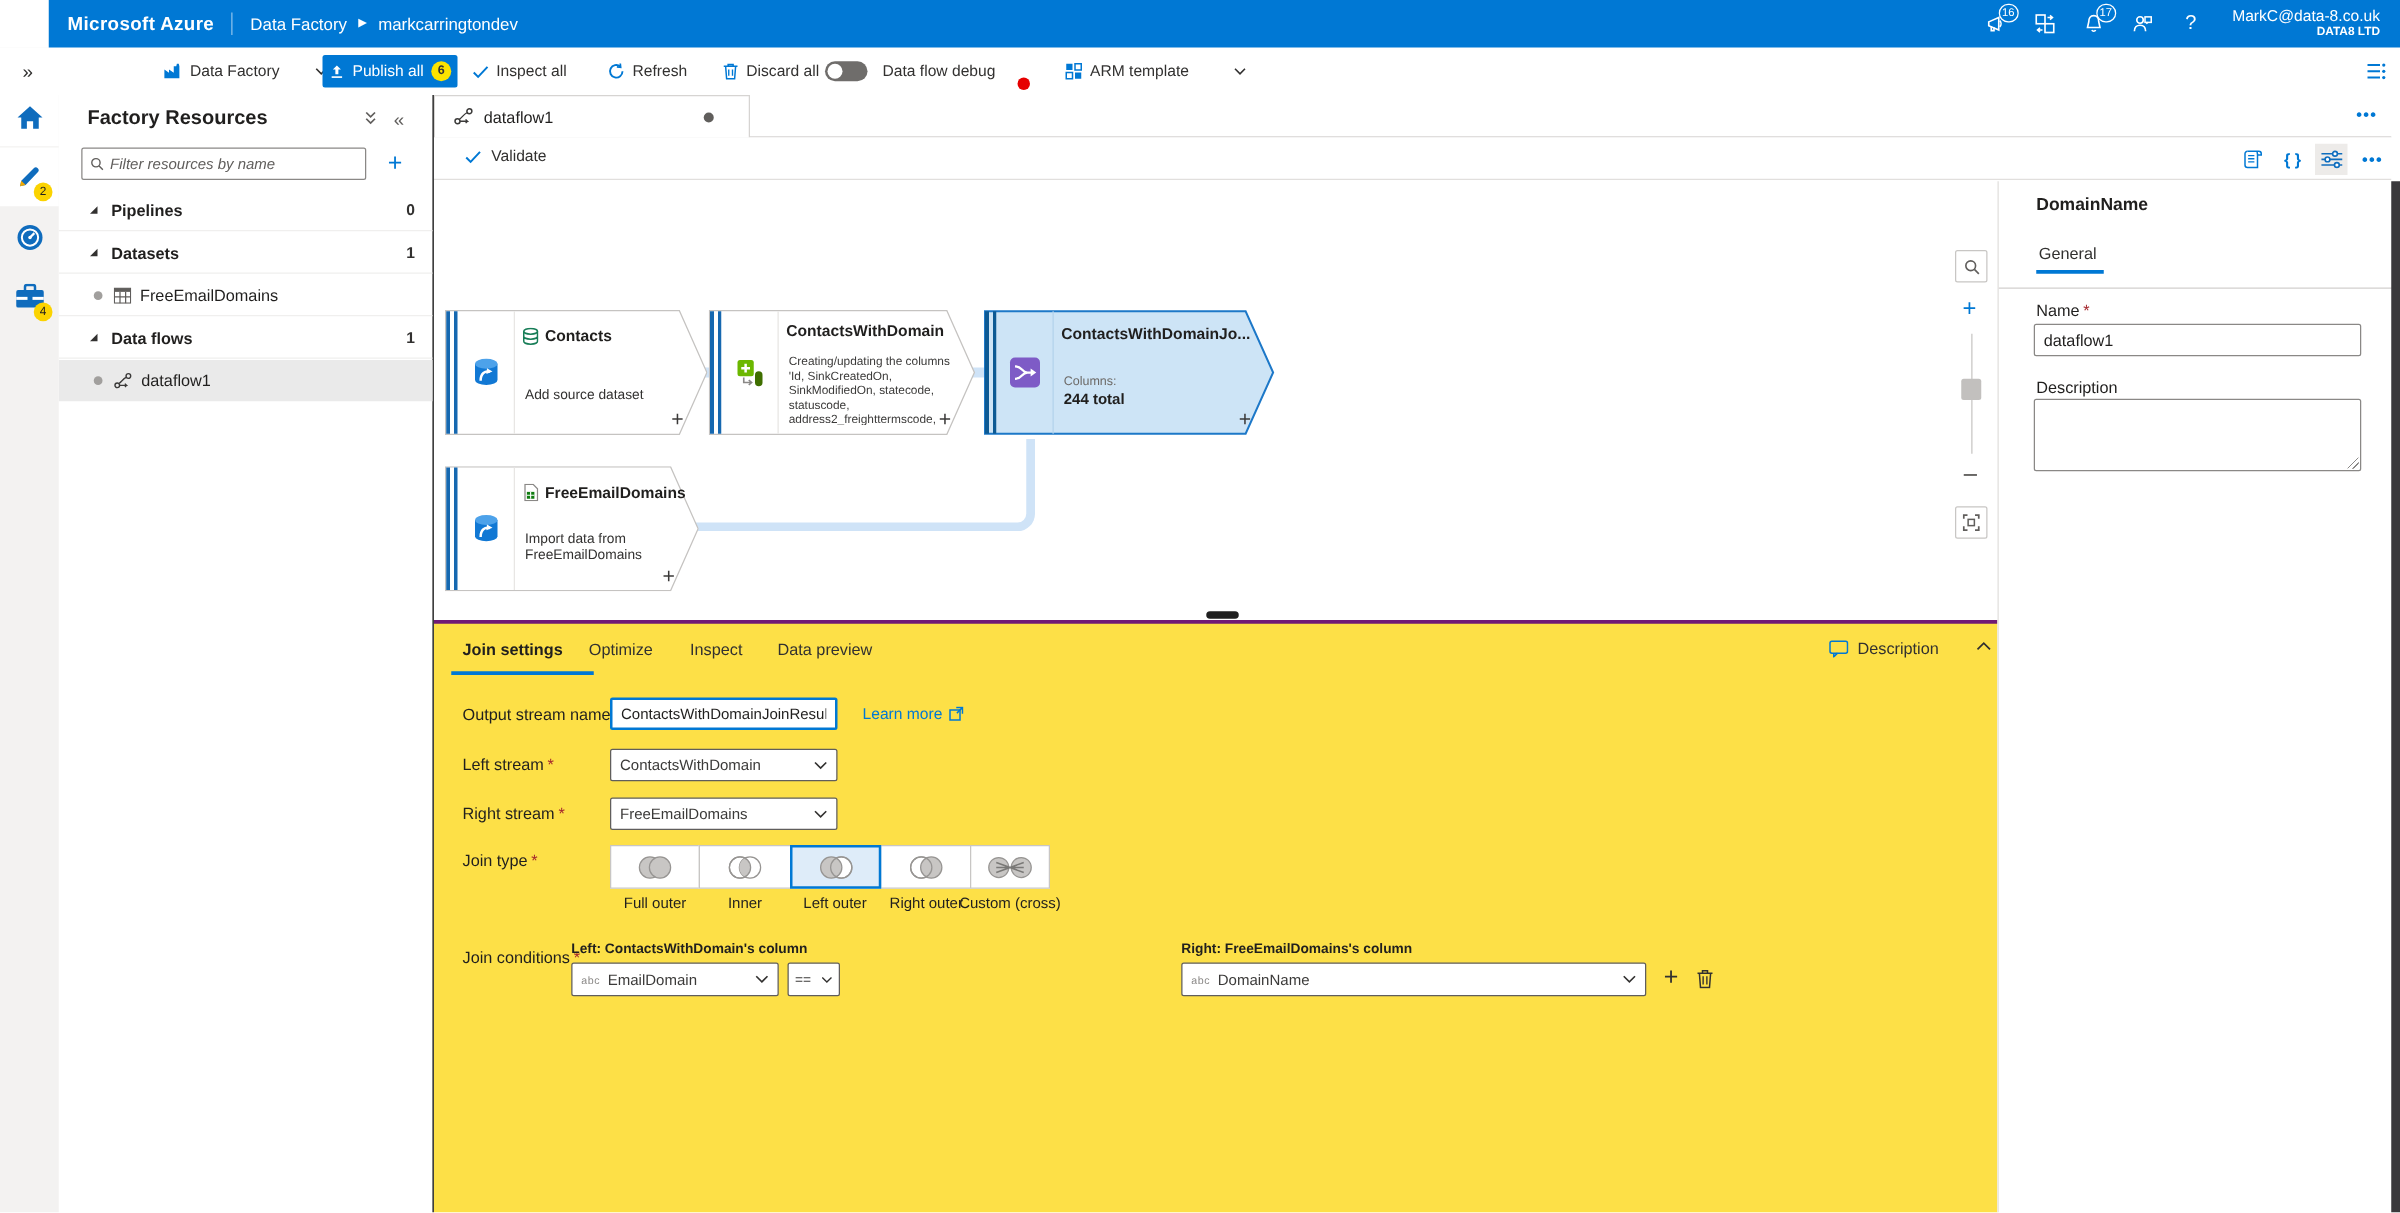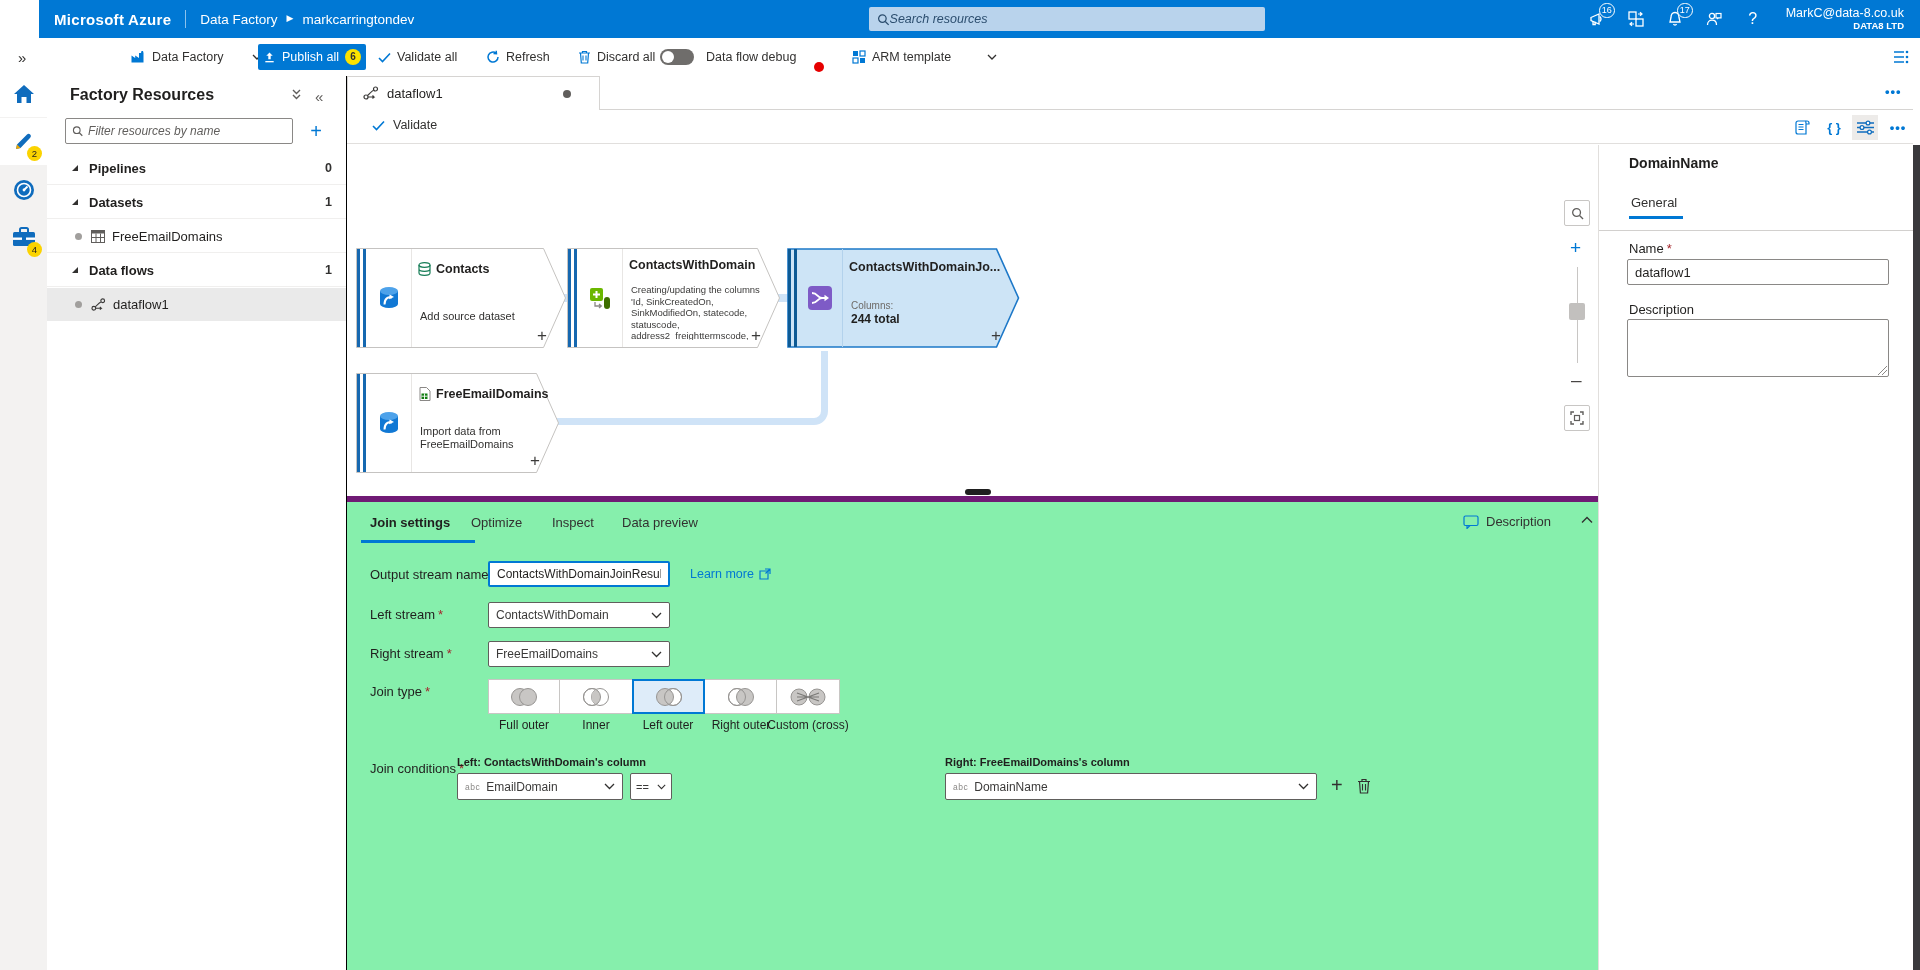--- a/index.html
+++ b/index.html
@@ -88,21 +88,21 @@
 
   .zoomctl { position:absolute; z-index:3; }
   .zbox { position:absolute; width:26px; height:26px; background:#fff; border:1px solid #c8c6c4; border-radius:2px; display:flex; align-items:center; justify-content:center; }
   .zplus { position:absolute; font-size:19px; color:#0078d4; }
   .ztrack { position:absolute; width:1px; background:#c8c6c4; }
   .zhandle { position:absolute; width:16px; height:17px; background:#c2c0be; border-radius:2px; }
   .zminus { position:absolute; font-size:19px; color:#484644; }
   .draghandle { position:absolute; left:618px; top:344px; width:26px; height:6px; background:#1f1f1f; border-radius:3px; }
 
   
-  .bottompanel { position:absolute; left:347px; top:496px; width:1251px; height:474px; background:#86efac; border-top:6px solid #701a75; z-index:10; }
+  .bottompanel { position:absolute; left:347px; top:496px; width:1251px; height:474px; background:#fde047; border-top:3px solid #701a75; z-index:10; }
   .ptab { position:absolute; top:13px; font-size:13px; color:#323130; }
   .ptab.on { font-weight:700; color:#201f1e; }
   .ptab-underline { position:absolute; left:14px; top:38px; width:114px; height:3px; background:#0078d4; }
   .desc-group { position:absolute; left:1116px; top:12px; display:flex; align-items:center; gap:7px; font-size:13px; color:#323130; }
   .panel-chevup { position:absolute; left:1234px; top:14px; }
   .flabel { position:absolute; left:23px; font-size:13px; color:#201f1e; white-space:nowrap; }
   .req { color:#a4262c; margin-left:3px; }
   .finput { position:absolute; left:141px; width:182px; height:26px; border:2px solid #0078d4; border-radius:2px; font-size:12px; color:#201f1e; padding:0 7px; outline:none; font-family:"Liberation Sans",sans-serif; }
   .fselect { position:absolute; height:26px; border:1px solid #605e5c; border-radius:2px; background:#fff; display:flex; align-items:center; padding:0 7px; font-size:12px; color:#3b3a39; gap:6px; }
   .fselect .chevdown { margin-left:auto; }
@@ -134,27 +134,20 @@
 
 <div class="screen">
 
   <header class="topbar">
     <span class="brand">Microsoft Azure</span>
     <span class="tb-sep"></span>
     <span class="crumb">Data Factory</span>
     <span class="crumb-arrow">▶</span>
     <span class="crumb">markcarringtondev</span>
 
-    <div class="searchbox">
-      <svg width="13" height="13" viewBox="0 0 14 14">
-          <circle cx="6" cy="6" r="4.2" fill="none" stroke="#2b4d6e" stroke-width="1.4"></circle>
-          <line x1="9.2" y1="9.2" x2="13" y2="13" stroke="#2b4d6e" stroke-width="1.4"></line>
-        </svg>
-      <input type="text" placeholder="Search resources" style="">
-    </div>
 
     <div class="tb-right">
       <span class="tb-ico">
         <svg width="18" height="18" viewBox="0 0 18 18">
             <path d="M3,7.5 L11,4 V14 L3,10.5 Z" fill="none" stroke="#fff" stroke-width="1.3"></path>
             <path d="M11.8,6.5 a3.6,3.6 0 0 1 0,5" fill="none" stroke="#fff" stroke-width="1.3"></path>
             <path d="M5,11 v3.5 h2.2 V11.8" fill="none" stroke="#fff" stroke-width="1.3"></path>
           </svg>
         <span class="tb-badge">16</span>
       </span>
@@ -215,21 +208,21 @@
           <rect x="2.5" y="10.8" width="9" height="1.4" fill="#fff"></rect>
         </svg>
       <span>Publish all</span>
       <span class="pub-badge">6</span>
     </div>
 
     <div class="tool" style="left:378px">
       <svg width="13" height="11" viewBox="0 0 13 11">
           <path d="M1,6 L4.5,9.5 L12,1.5" fill="none" stroke="#0078d4" stroke-width="1.6"></path>
         </svg>
-      <span>Validate all</span>
+      <span>Inspect all</span>
     </div>
 
     <div class="tool" style="left:486px">
       <svg width="14" height="14" viewBox="0 0 14 14">
           <path d="M12,7 a5,5 0 1 1 -1.8,-3.8" fill="none" stroke="#0078d4" stroke-width="1.5"></path>
           <path d="M10.2,0.8 l0.3,3 -3,-0.3" fill="none" stroke="#0078d4" stroke-width="1.4"></path>
         </svg>
       <span>Refresh</span>
     </div>
 

